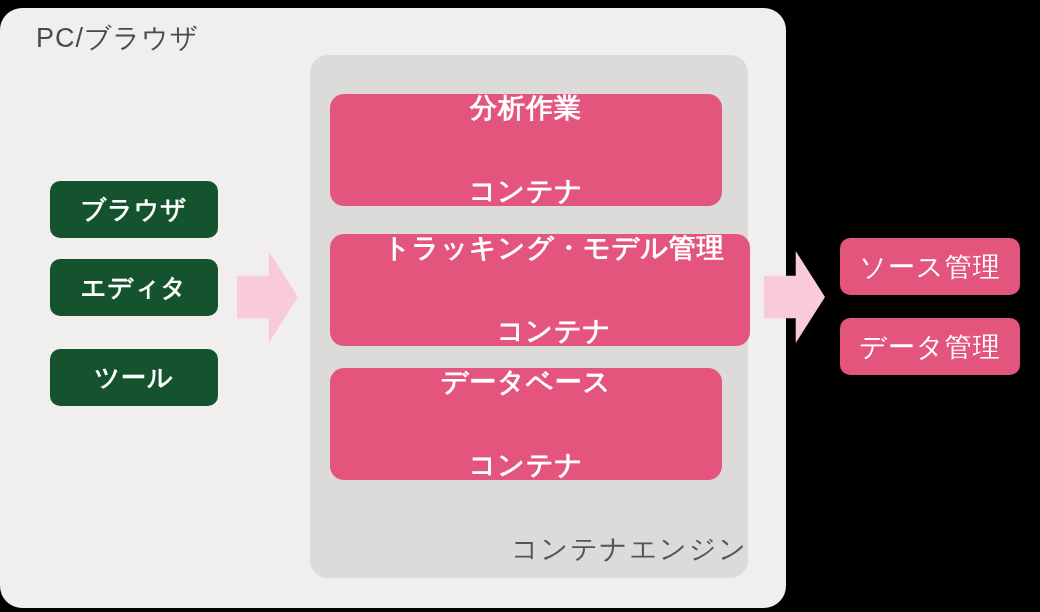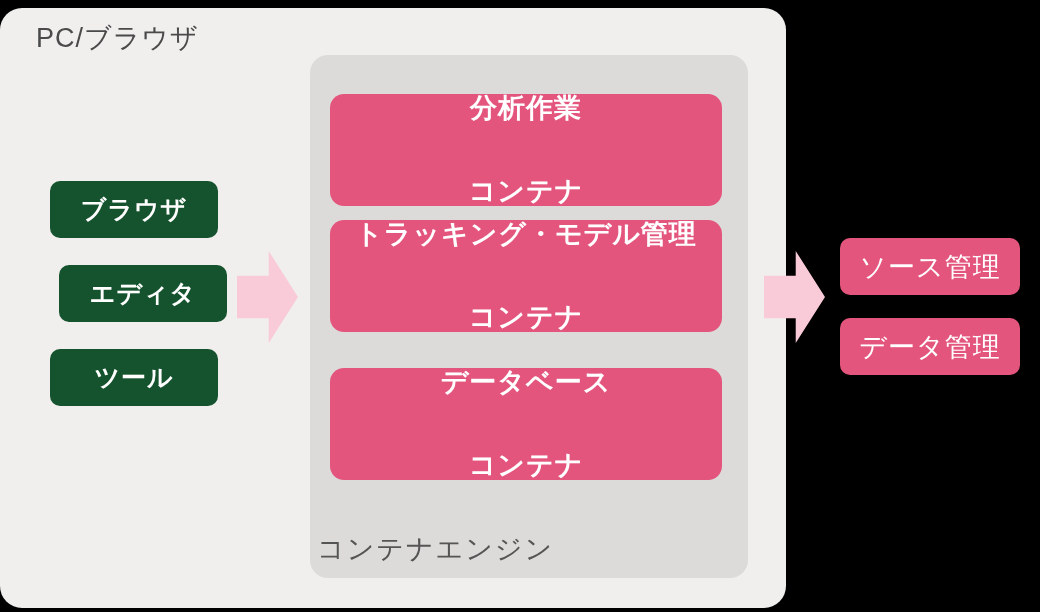--- a/index.html
+++ b/index.html
@@ -41,21 +41,21 @@
     border-radius: 10px;
     color: #ffffff;
     font-weight: bold;
     font-size: 25px;
     display: flex;
     align-items: center;
     justify-content: center;
     letter-spacing: 1px;
   }
   .tool-1 { top: 181px; }
-  .tool-2 { top: 265px; margin-left: 9px; }
+  .tool-2 { top: 259px; }
   .tool-3 { top: 349px; }
   .engine-box {
     position: absolute;
     left: 310px;
     top: 55px;
     width: 438px;
     height: 523px;
     background: #dcdbd9;
     border-radius: 18px;
   }
@@ -72,32 +72,31 @@
     display: flex;
     flex-direction: column;
     align-items: center;
     justify-content: center;
     text-align: center;
     line-height: 1.45;
     letter-spacing: 1px;
     gap: 44px;
   }
   .cont-1 { top: 94px; }
-  .cont-2 { top: 220px; }
+  .cont-2 { top: 234px; padding-left: 28px; }
   .cont-3 { top: 368px; }
   .engine-label {
     position: absolute;
     left: 310px;
     top: 531px;
     width: 438px;
-    text-align: left;
+    text-align: right;
     font-size: 27px;
     color: #555555;
     letter-spacing: 2px;
-    margin-left: 7px;
   }
   .flow-arrow {
     position: absolute;
     background: #f9cbd8;
     clip-path: polygon(0 27%, 52% 27%, 52% 0, 100% 50%, 52% 100%, 52% 73%, 0 73%);
   }
   .arrow-1 {
     left: 237px;
     top: 251px;
     width: 61px;

